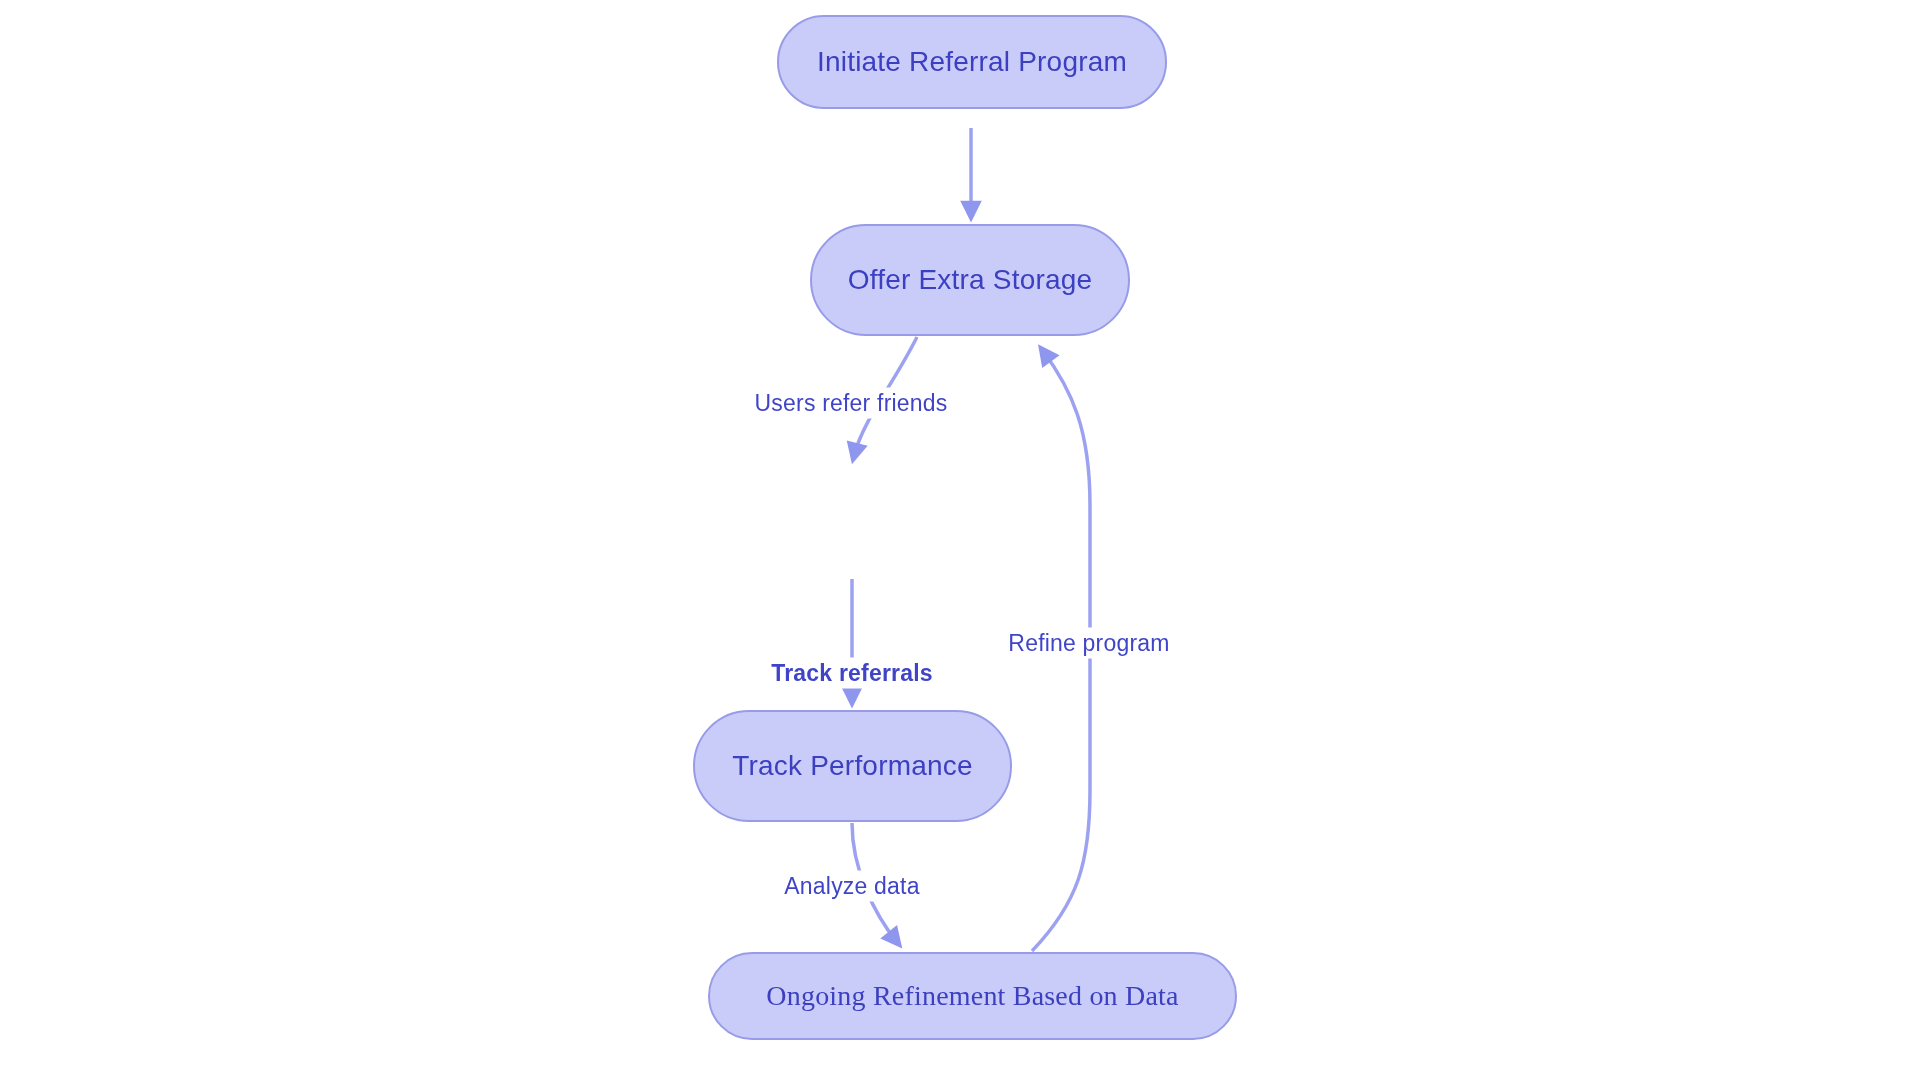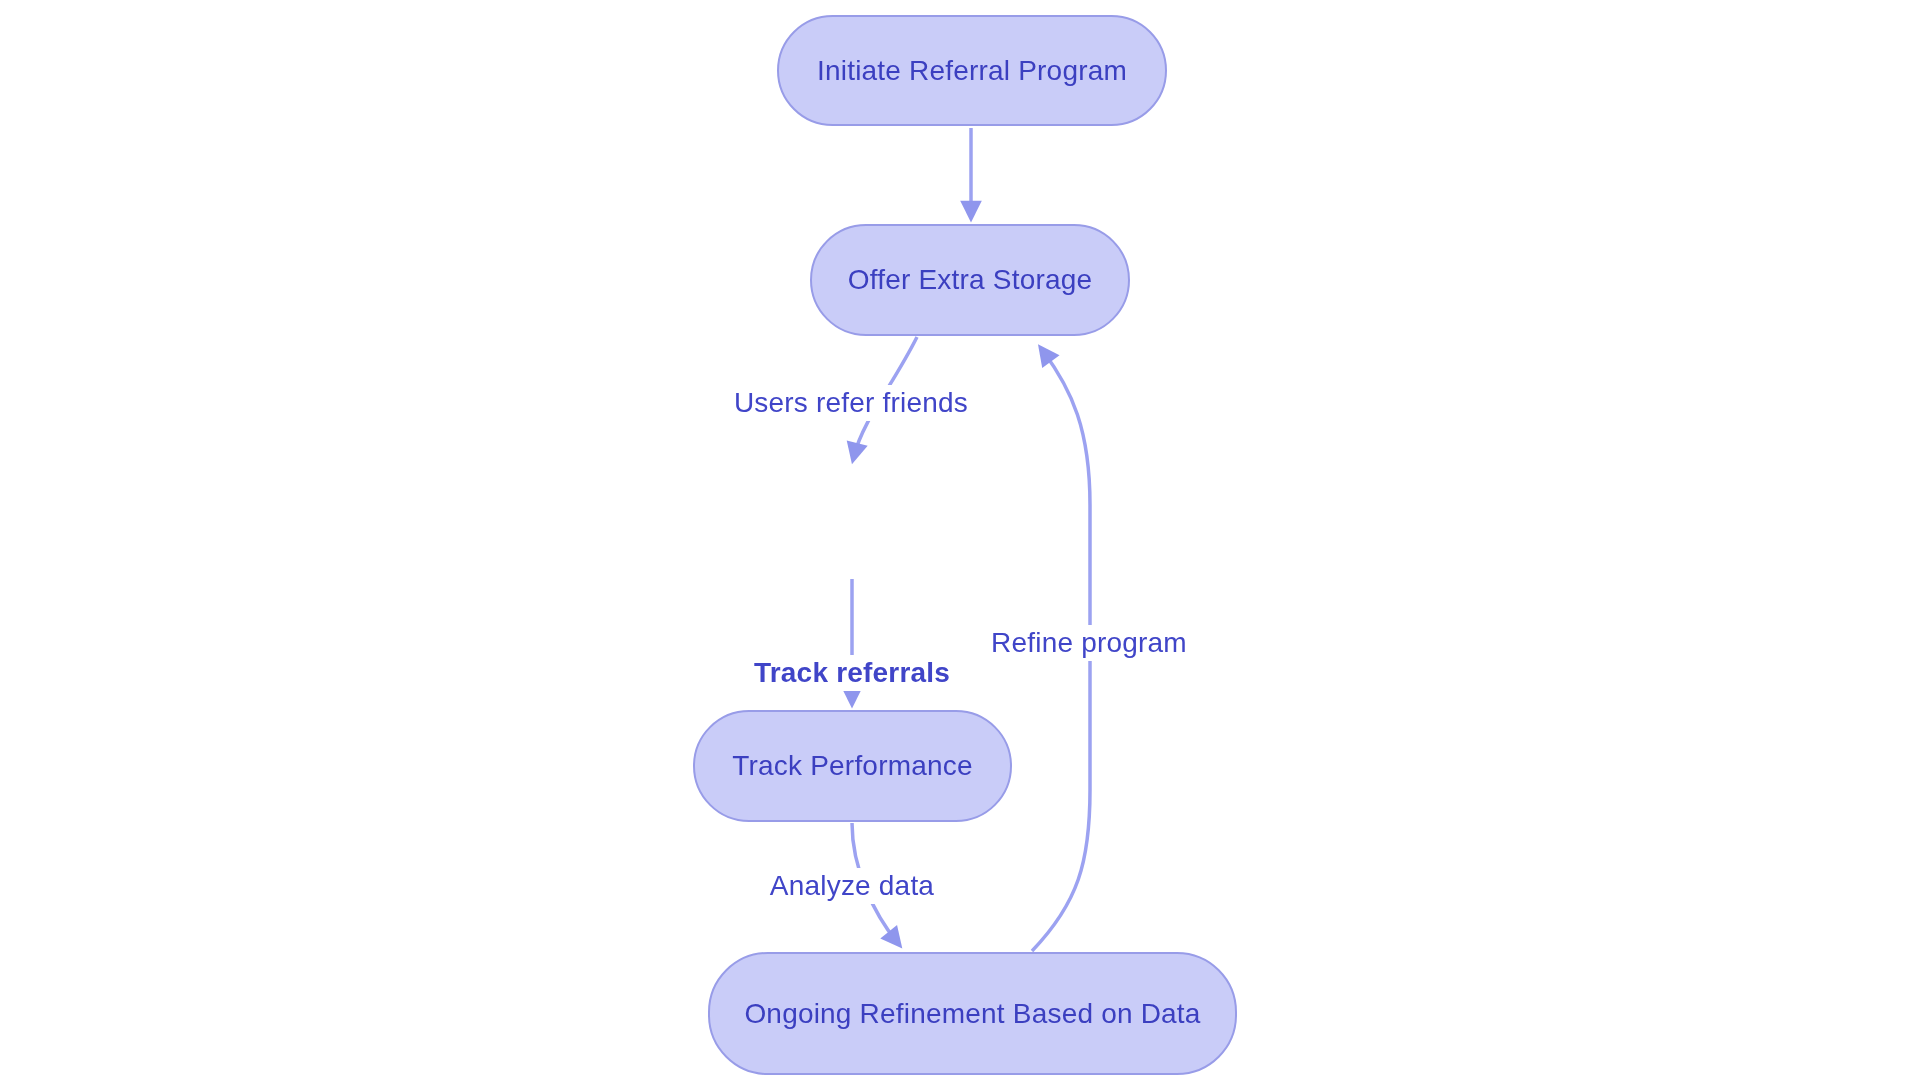--- a/index.html
+++ b/index.html
@@ -39,31 +39,31 @@
     font-size: 28px;
     letter-spacing: 0.2px;
     white-space: nowrap;
     text-align: center;
   }
   .edge-label {
     position: absolute;
     transform: translate(-50%, -50%);
     background: var(--background, #ffffff);
     color: var(--edge-label-text, #4045c8);
-    font-size: 28px;
+    font-size: 23px;
     letter-spacing: 0.2px;
     padding: 2px 8px;
     white-space: nowrap;
   }
   
-  #node-start      { left: 777px; top:  15px; width: 390px; height: 111px; align-items: center; }
+  #node-start      { left: 777px; top:  15px; width: 390px; height: 94px; align-items: center; }
   #node-offer      { left: 810px; top: 224px; width: 320px; height: 112px; justify-content: center; }
   #node-encourage  { left: 683px; top: 467px; width: 338px; height: 111px; }
   #node-track      { left: 693px; top: 710px; width: 319px; height: 112px; }
-  #node-refine     { left: 708px; top: 952px; width: 529px; height: 123px; }
+  #node-refine     { left: 708px; top: 952px; width: 529px; height: 88px; font-family: Liberation Serif, serif; }
   
   #label-users    { left:  851px; top: 403px; }
   #label-track    { left:  852px; top: 673px; font-weight: bold; }
   #label-analyze  { left:  852px; top: 886px; }
   #label-refine   { left: 1089px; top: 643px; }
 </style>
 </head>
 <body>
 
 <div id="canvas">

